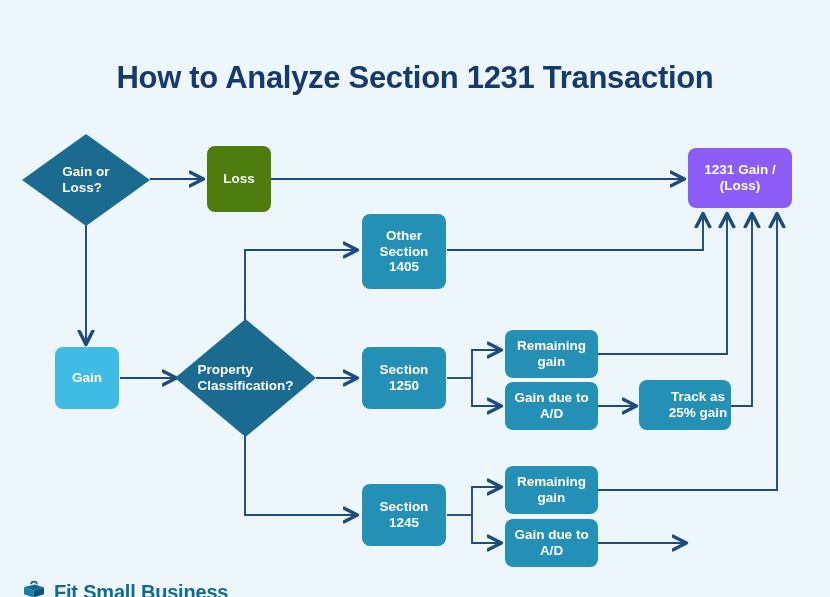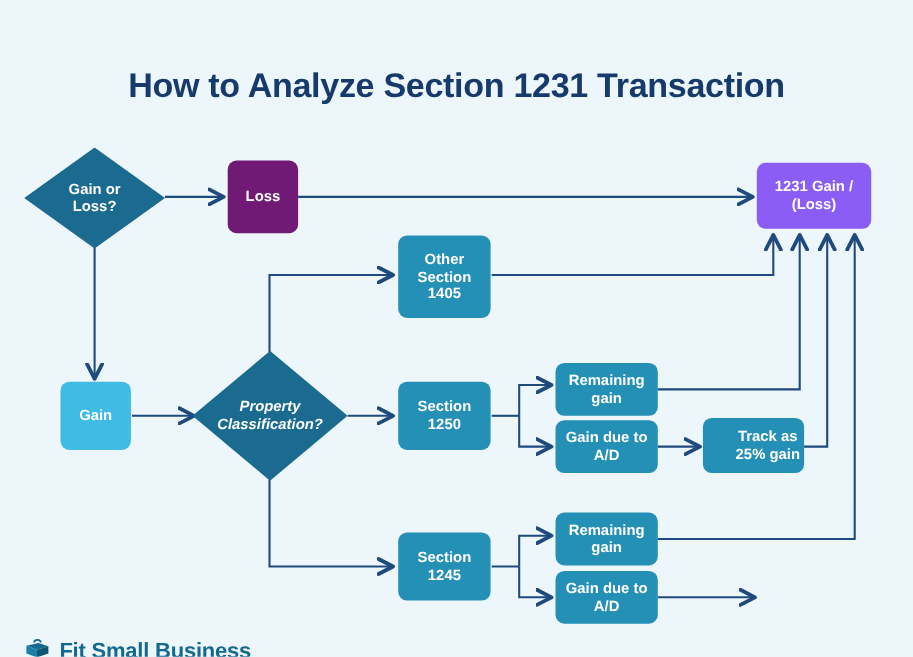--- a/index.html
+++ b/index.html
@@ -48,21 +48,21 @@
     color: #ffffff;
     font-weight: bold;
     line-height: 1.18;
     z-index: 3;
   }
   .box {
     border-radius: 8px;
   }
   .teal   { background: #2590b6; }
   .cyan   { background: #3fbbe4; }
-  .pink   { background: #701a75; }
+  .pink   { background: #4d7c0f; }
   .navy   { background: #8b5cf6; }
   .orange { background: #e3733f; }
 
   .diamond-wrap {
     position: absolute;
     z-index: 3;
   }
   .diamond-shape {
     position: absolute;
     left: 0; top: 0;
@@ -72,21 +72,20 @@
     clip-path: polygon(50% 0%, 100% 50%, 50% 100%, 0% 50%);
   }
   .diamond-label {
     position: absolute;
     left: 0; top: 0;
     width: 100%;
     height: 100%;
     display: flex;
     align-items: center;
     justify-content: center;
-    text-align: center;
     color: #ffffff;
     font-weight: bold;
     line-height: 1.2;
     font-size: 13.5px;
   }
 
   .footer {
     position: absolute;
     left: 22px;
     top: 556px;
@@ -159,21 +158,21 @@
   </div>
 
   <div class="node box pink" style="left:207px; top:122px; width:64px; height:66px; font-size:13.5px;">
     <span style="white-space:pre-line;">Loss</span>
   </div>
 
   <div class="node box cyan" style="left:55px; top:323px; width:64px; height:62px; font-size:13.5px;">
     <span style="white-space:pre-line;">Gain</span>
   </div>
 
-  <div class="diamond-wrap" style="left:175px; top:295px; width:141px; height:118px;font-style:italic;">
+  <div class="diamond-wrap" style="left:175px; top:295px; width:141px; height:118px;">
     <div class="diamond-shape"></div>
     <div class="diamond-label" style="white-space:pre-line;">Property
 Classification?</div>
   </div>
 
   <div class="node box teal" style="left:362px; top:190px; width:84px; height:75px; font-size:13.5px;">
     <span style="white-space:pre-line;">Other
 Section
 1405</span>
   </div>

